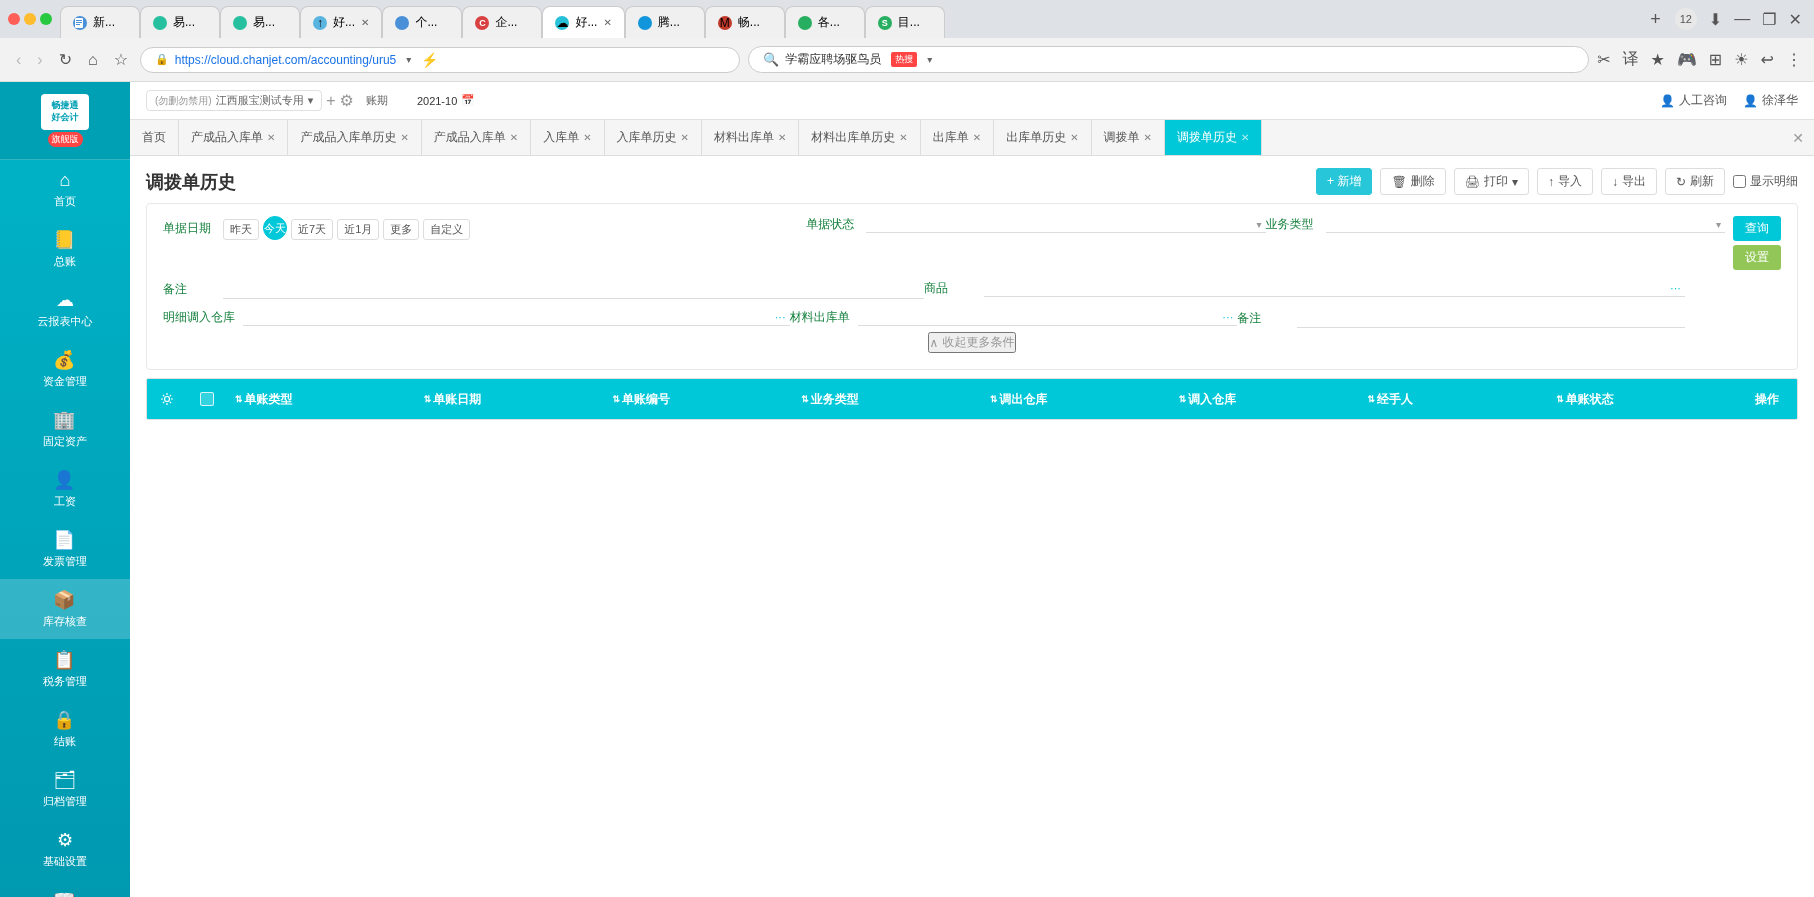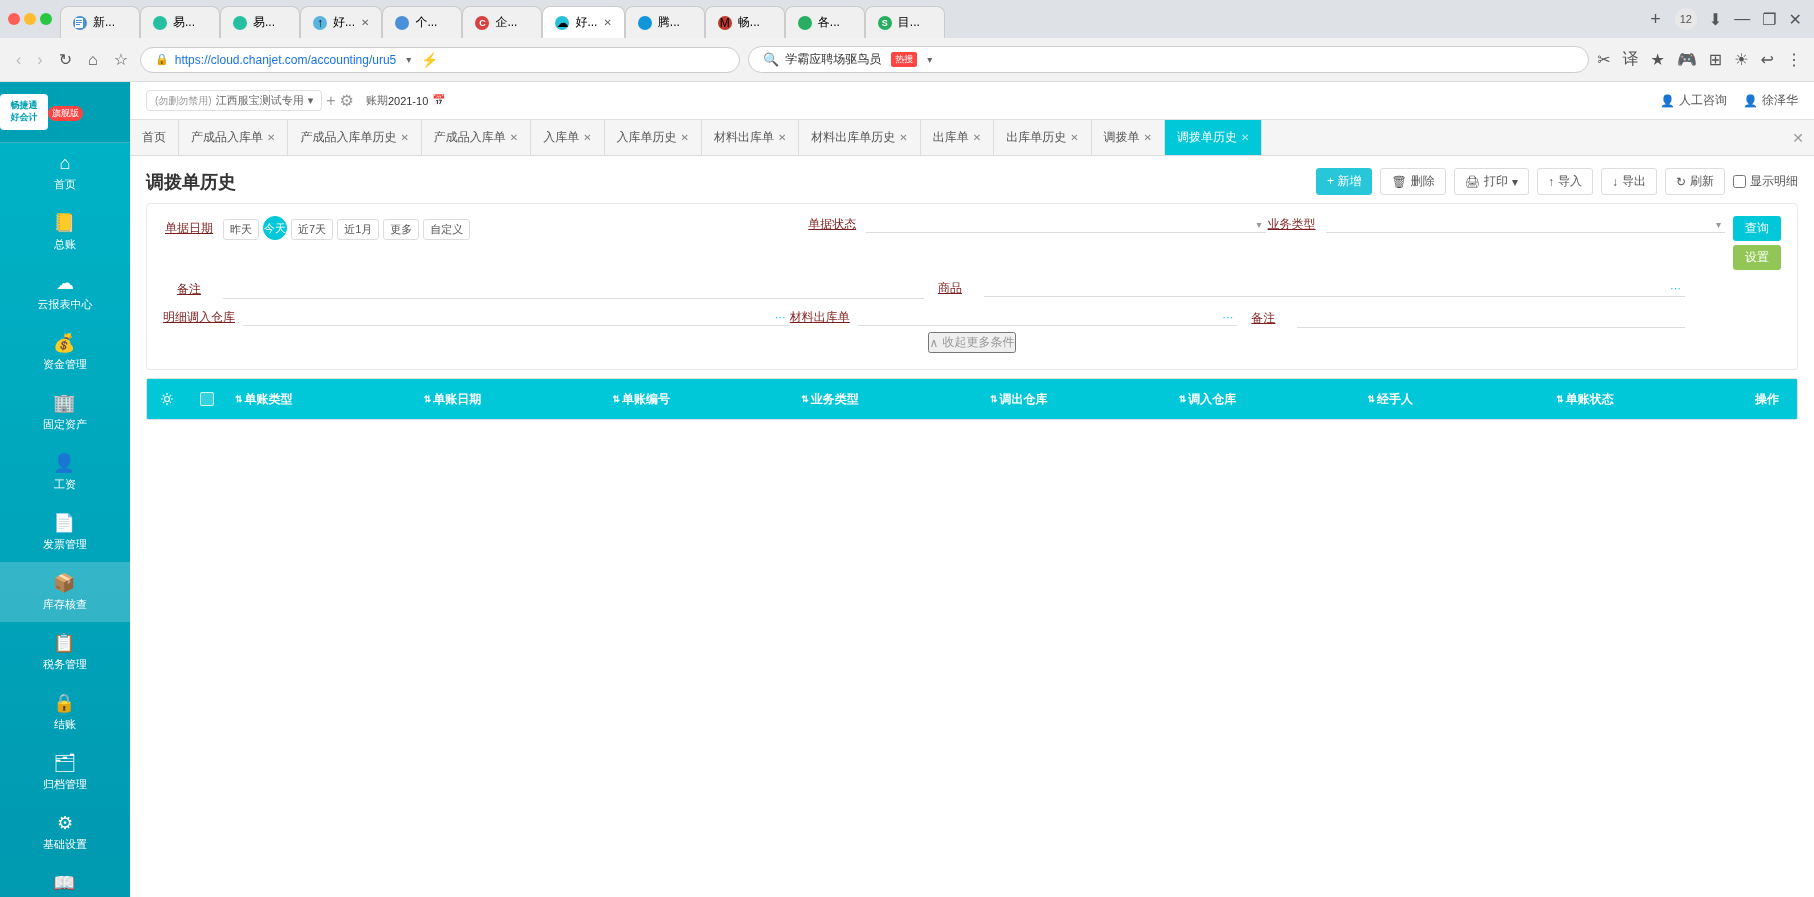--- a/index.html
+++ b/index.html
@@ -23,35 +23,35 @@
     .address-text { color: #1a73e8; font-size: 12px; }
     .search-bar { flex: 1; background: #fff; border: 1px solid #ccc; border-radius: 20px; padding: 4px 14px; font-size: 12px; color: #333; display: flex; align-items: center; gap: 6px; }
     .toolbar-icons { display: flex; align-items: center; gap: 12px; margin-left: auto; }
     .toolbar-icon { font-size: 16px; cursor: pointer; color: #555; }
 
     
     .app-container { display: flex; height: calc(897px - 82px); }
 
     
     .sidebar { width: 130px; background: linear-gradient(180deg, #00b4c8 0%, #0099b0 100%); display: flex; flex-direction: column; align-items: center; padding-top: 0; flex-shrink: 0; }
-    .sidebar-logo { background: #00a0b4; width: 100%; padding: 12px 0; display: flex; align-items: center; cursor: pointer; border-bottom: 1px solid rgba(255,255,255,0.2); }
+    .sidebar-logo { background: #00a0b4; width: 100%; padding: 12px 12px; display: flex; flex-direction: column; align-items: center; cursor: pointer; border-bottom: 1px solid rgba(255,255,255,0.2); }
     .logo-icon { width: 48px; height: 36px; background: #fff; border-radius: 4px; display: flex; align-items: center; justify-content: center; font-size: 10px; color: #00b4c8; font-weight: bold; line-height: 1.2; text-align: center; }
     .logo-badge { background: #ff4444; color: #fff; font-size: 9px; padding: 1px 4px; border-radius: 8px; margin-top: 2px; }
     .sidebar-item { width: 100%; padding: 10px 4px; display: flex; flex-direction: column; align-items: center; cursor: pointer; color: #fff; font-size: 12px; gap: 3px; transition: background 0.2s; }
     .sidebar-item .s-icon { font-size: 18px; }
     .sidebar-item .s-label { font-size: 11px; }
 
     
     .main-content { flex: 1; display: flex; flex-direction: column; background: #fff; overflow: hidden; }
 
     
     .top-bar { background: #fff; border-bottom: 1px solid #e0e0e0; padding: 4px 16px; display: flex; align-items: center; height: 38px; }
     .company-select { display: flex; align-items: center; gap: 4px; border: 1px solid #e0e0e0; border-radius: 4px; padding: 2px 8px; font-size: 11px; color: #666; cursor: pointer; }
     .period-label { font-size: 11px; color: #666; margin-left: 12px; }
-    .period-value { font-size: 11px; color: #333; display: flex; align-items: center; gap: 4px; cursor: pointer; }
+    .period-value { font-size: 11px; color: #333; display: flex; align-items: center; gap: 4px; cursor: pointer; margin-left: 29px; }
     .top-bar-right { margin-left: auto; display: flex; align-items: center; gap: 16px; font-size: 12px; color: #555; }
 
     
     .tab-bar { display: flex; align-items: center; background: #f5f5f5; border-bottom: 1px solid #ddd; overflow-x: auto; flex-shrink: 0; height: 36px; }
     .page-tab { padding: 0 12px; height: 36px; display: flex; align-items: center; font-size: 12px; color: #555; cursor: pointer; border-right: 1px solid #ddd; white-space: nowrap; gap: 4px; flex-shrink: 0; }
     .page-tab.active { background: #00c8d8; color: #fff; }
     .page-tab .tab-x { font-size: 10px; cursor: pointer; opacity: 0.7; }
     .tab-bar-close { margin-left: auto; padding: 0 10px; font-size: 14px; color: #999; cursor: pointer; flex-shrink: 0; }
 
     
@@ -59,21 +59,21 @@
     .page-header { padding: 12px 16px 8px; display: flex; align-items: center; justify-content: space-between; }
     .page-title { font-size: 18px; font-weight: bold; color: #333; }
     .page-actions { display: flex; align-items: center; gap: 8px; }
     .action-btn { display: flex; align-items: center; gap: 4px; padding: 4px 10px; border: 1px solid #ddd; border-radius: 3px; background: #fff; font-size: 12px; color: #555; cursor: pointer; }
     .show-detail-label { font-size: 12px; color: #555; display: flex; align-items: center; gap: 4px; }
 
     
     .filter-panel { background: #fff; border: 1px solid #e8e8e8; margin: 0 16px 8px; border-radius: 4px; padding: 12px 16px; }
     .filter-row { display: flex; align-items: flex-start; margin-bottom: 10px; gap: 0; }
     .filter-item { display: flex; align-items: center; gap: 8px; flex: 1; }
-    .filter-label { font-size: 12px; color: #7f1d1d; white-space: nowrap; min-width: 52px; text-align: center; text-decoration: underline; }
+    .filter-label { font-size: 12px; color: #15803d; white-space: nowrap; min-width: 52px; text-align: left; }
     .filter-input { flex: 1; border: none; border-bottom: 1px solid #ddd; padding: 2px 4px; font-size: 12px; outline: none; }
     .filter-date-group { display: flex; align-items: flex-end; gap: 4px; flex: 1; }
     .date-btn { padding: 2px 6px; font-size: 11px; border: 1px solid #ddd; border-radius: 3px; cursor: pointer; background: #fff; color: #555; }
     .date-btn.active { background: #00c8d8; color: #fff; border-color: #00c8d8; border-radius: 50%; width: 24px; height: 24px; display: flex; align-items: center; justify-content: center; padding: 0; font-size: 11px; }
     .date-range-text { font-size: 11px; color: #999; margin-top: 2px; }
     .filter-select-wrapper { flex: 1; display: flex; align-items: center; border-bottom: 1px solid #ddd; padding: 2px 4px; cursor: pointer; }
     .filter-collapse-row { display: flex; align-items: center; justify-content: center; padding: 4px 0; }
     .collapse-btn { font-size: 12px; color: #999; cursor: pointer; display: flex; align-items: center; gap: 4px; }
 
     

